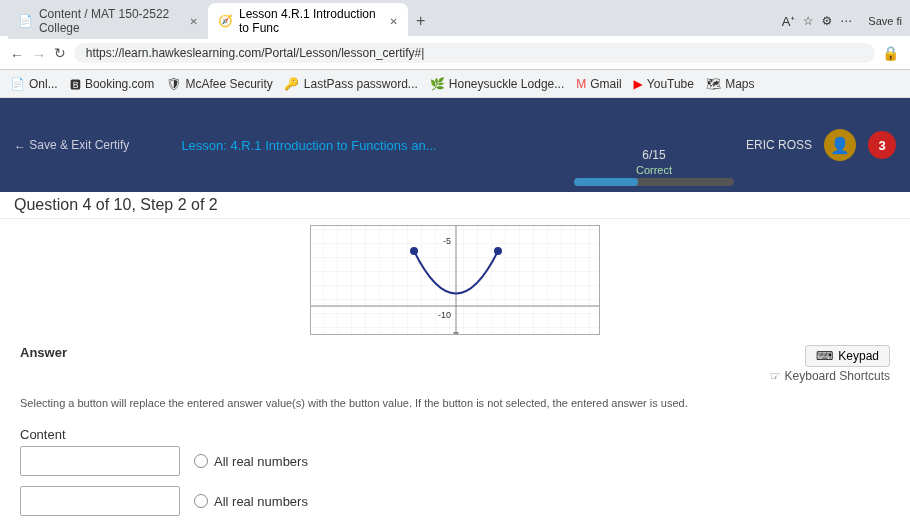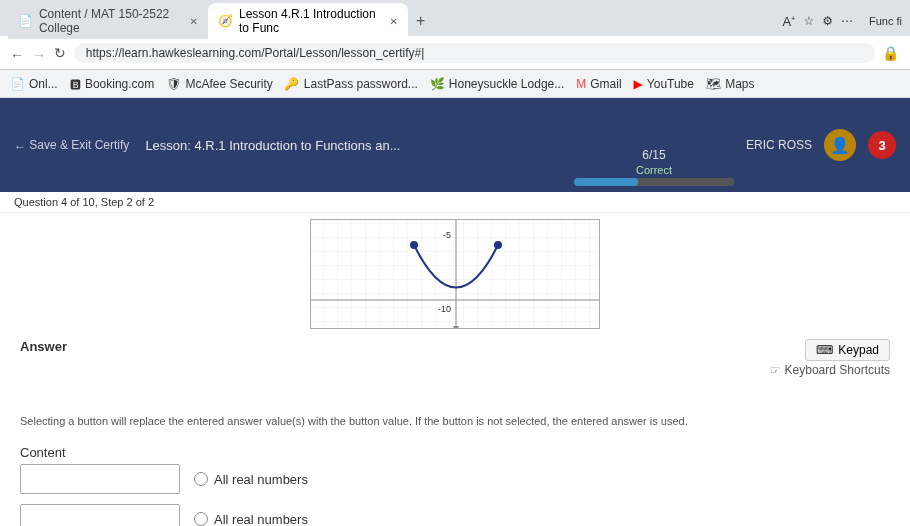--- a/index.html
+++ b/index.html
@@ -21,45 +21,45 @@
     
     .bookmarks-bar { background: #f1f3f4; display: flex; align-items: center; padding: 2px 10px; height: 28px; gap: 12px; border-bottom: 1px solid #ddd; font-size: 12px; color: #333; overflow: hidden; }
     .bookmark-item { display: flex; align-items: center; gap: 4px; cursor: pointer; white-space: nowrap; }
 
     
     .main-content { background: #fff; height: calc(526px - 98px); display: flex; flex-direction: column; overflow: hidden; }
 
     
     .toolbar { background: #2c3e6b; display: flex; align-items: center; padding: 6px 14px; gap: 16px; color: #fff; font-size: 12px; min-height: 36px; }
     .save-exit-btn { color: #ccd; font-size: 12px; cursor: pointer; display: flex; align-items: center; gap: 4px; }
-    .lesson-title { color: #e5e5e5; font-size: 13px; font-weight: 500; }
+    .lesson-title { color: #0ea5e9; font-size: 13px; font-weight: 500; margin-left: 36px; }
     .toolbar-right { margin-left: auto; display: flex; align-items: center; gap: 12px; }
     .progress-area { display: flex; flex-direction: column; align-items: center; gap: 2px; margin-top: 44px; }
     .progress-bar-container { width: 160px; height: 8px; background: #555; border-radius: 4px; }
     .progress-bar-fill { height: 100%; background: #3a8fc4; border-radius: 4px; }
     .user-avatar { width: 32px; height: 32px; border-radius: 50%; background: #b8860b; display: flex; align-items: center; justify-content: center; }
     .score-badge { width: 28px; height: 28px; border-radius: 50%; background: #cc2222; color: #fff; font-size: 13px; font-weight: bold; display: flex; align-items: center; justify-content: center; }
     .eric-ross { font-size: 12px; color: #ddd; }
 
     
-    .sub-header { padding: 4px 14px; background: #fff; font-size: 11px; color: #333; border-bottom: 1px solid #eee; }
+    .sub-header { padding: 4px 14px; background: #fff; font-size: 16px; color: #333; border-bottom: 1px solid #eee; }
 
     
     .content-body { flex: 1; padding: 0 20px 10px 20px; overflow-y: auto; display: flex; flex-direction: column; gap: 10px; background: #fff; }
 
     
     .graph-area { display: flex; justify-content: center; margin-top: 6px; }
     .graph-container { width: 290px; height: 110px; border: 1px solid #aaa; background: #fff; position: relative; overflow: hidden; }
     .answer-header { display: flex; align-items: flex-start; justify-content: space-between; }
     .answer-label { font-size: 13px; font-weight: bold; color: #333; }
     .keypad-area { display: flex; flex-direction: column; align-items: flex-end; gap: 2px; }
     .keypad-btn { background: #f5f5f5; border: 1px solid #ccc; border-radius: 3px; padding: 3px 10px; font-size: 12px; cursor: pointer; display: flex; align-items: center; gap: 5px; }
     .keyboard-shortcuts { font-size: 12px; color: #555; cursor: pointer; display: flex; align-items: center; gap: 4px; }
 
-    .instructions { font-size: 11px; color: #555; padding: 4px 0; margin-top: 24px; }
+    .instructions { font-size: 11px; color: #555; padding: 4px 0; }
 
     .domain-range-section { display: flex; flex-direction: column; gap: 10px; padding: 4px 0; }
     .field-group { display: flex; flex-direction: column; gap: 4px; }
     .field-label { font-size: 13px; color: #333; font-weight: 500; }
     .field-row { display: flex; align-items: center; gap: 14px; }
     .text-input { width: 160px; height: 30px; border: 1px solid #aaa; border-radius: 2px; padding: 2px 6px; font-size: 13px; }
     .radio-option { display: flex; align-items: center; gap: 6px; font-size: 13px; color: #333; cursor: pointer; }
     .radio-circle { width: 14px; height: 14px; border-radius: 50%; border: 1px solid #888; display: inline-block; }
 
     
@@ -80,21 +80,21 @@
       <span>🧭</span>
       <span>Lesson 4.R.1 Introduction to Func</span>
       <span class="tab-close">✕</span>
     </div>
     <button class="tab-add">+</button>
     <div class="tab-right">
       <span style="font-size:13px;">A⁺</span>
       <span>☆</span>
       <span>⚙</span>
       <span>⋯</span>
-      <span style="font-size:11px; color:#333; margin-left:8px;">Func fi</span>
+      <span style="font-size:11px; color:#333; margin-left:8px;">Save fi</span>
     </div>
   </div>
 
   <div class="address-bar">
     <span style="font-size:14px; color:#555;">←</span>
     <span style="font-size:14px; color:#aaa;">→</span>
     <span style="font-size:14px; color:#555;">↻</span>
     <div class="address-url">https://learn.hawkeslearning.com/Portal/Lesson/lesson_certify#|</div>
     <div class="addr-icons">
       <span>🔒</span>

